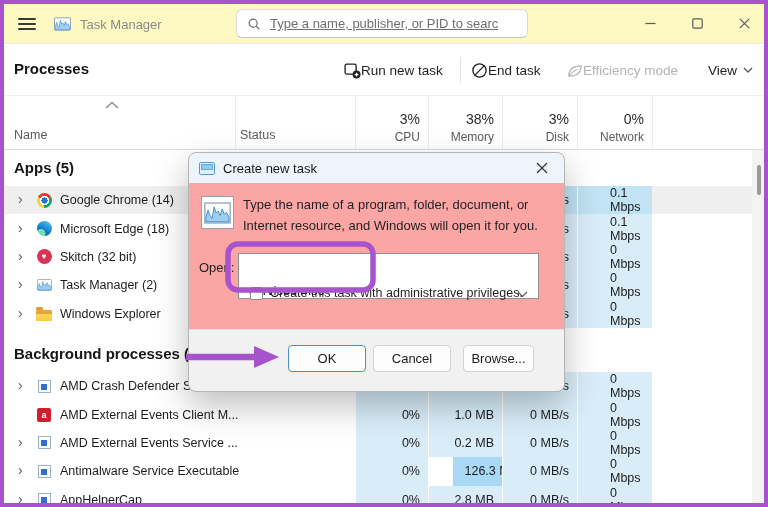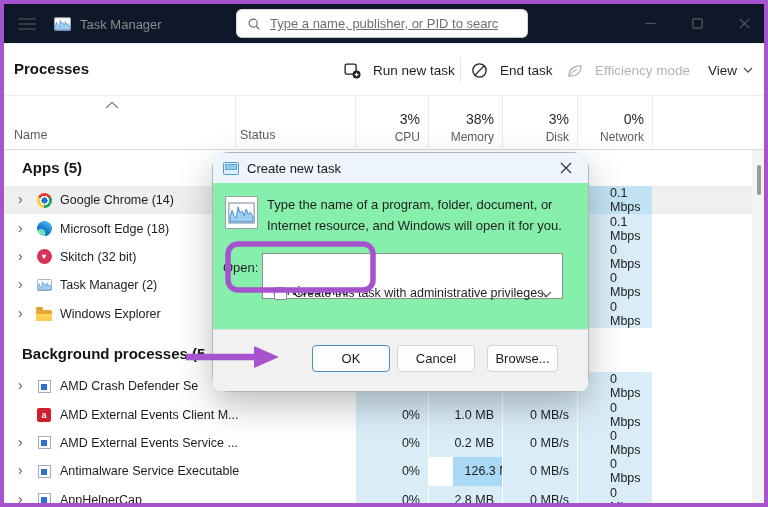--- a/index.html
+++ b/index.html
@@ -1,50 +1,50 @@
 <!DOCTYPE html>
 <html><head>
 <meta charset="utf-8">
 <style>
   html,body{margin:0;padding:0;background:#fff;}
   body{width:768px;height:507px;font-family:"Liberation Sans",sans-serif;-webkit-font-smoothing:antialiased;}
   #frame{position:relative;width:760px;height:499px;border:4px solid #a653cd;background:#fff;overflow:hidden;}
 
   
-  #titlebar{position:absolute;left:0;top:0;width:100%;height:40px;background:#0f172a;border-bottom:1px solid #ececec;box-sizing:border-box;}
+  #titlebar{position:absolute;left:0;top:0;width:100%;height:40px;background:#fef9c3;border-bottom:1px solid #ececec;box-sizing:border-box;}
   .hamburger{position:absolute;left:14px;top:14px;width:18px;height:12px;display:flex;flex-direction:column;justify-content:space-between;cursor:pointer;}
   .hamburger i{height:2px;background:#3a3a3a;border-radius:1px;}
   .app-logo{position:absolute;left:50px;top:13px;width:17px;height:14px;}
   .app-title{position:absolute;left:76px;top:13px;font-size:13px;color:#8b8b8b;}
   #searchbox{position:absolute;left:232px;top:5px;width:292px;height:29px;background:#fff;border:1px solid #d9d9d9;border-bottom-color:#c3c3c3;border-radius:6px;display:flex;align-items:center;gap:9px;padding:0 10px;box-sizing:border-box;}
   #searchbox .ph{font-size:13px;color:#6f6f6f;white-space:nowrap;overflow:hidden;text-decoration:underline;}
   .winbtn{position:absolute;top:6px;width:28px;height:26px;display:flex;align-items:center;justify-content:center;}
   #btn-min{left:632px;} #btn-max{left:679px;} #btn-close{left:726px;}
 
   
   #toolbar{position:absolute;left:0;top:41px;width:100%;height:50px;background:#fff;}
   .page-title{position:absolute;left:10px;top:56px;font-size:15px;font-weight:700;color:#161616;}
-  .tbtn{position:absolute;top:51px;height:30px;display:flex;align-items:center;gap:12px;font-size:13.5px;color:#1f1f1f;cursor:pointer;}
+  .tbtn{position:absolute;top:51px;height:30px;display:flex;align-items:center;gap:0;font-size:13.5px;color:#1f1f1f;cursor:pointer;}
   #btn-run{left:340px;} #btn-end{left:467px;} #btn-eff{left:562px;color:#b3b3b3;} #btn-view{left:704px;gap:6px;}
   .tb-divider{position:absolute;left:456px;top:53px;width:1px;height:26px;background:#e4e4e4;}
 
   
   #thead{position:absolute;left:0;top:91px;width:100%;height:55px;border-top:1px solid #efefef;border-bottom:1px solid #dcdcdc;box-sizing:border-box;background:#fff;}
   .sort-caret{position:absolute;left:100px;top:5px;}
   .hname{position:absolute;left:10px;bottom:7px;font-size:12.5px;color:#5c5c5c;}
   .hstatus{position:absolute;left:236px;bottom:7px;font-size:12.5px;color:#5c5c5c;}
   .hval{position:absolute;bottom:5px;text-align:right;padding-right:8px;box-sizing:border-box;}
   .hval .pct{font-size:14px;color:#2b2b2b;margin-bottom:3px;}
   .hval .lbl{font-size:12px;color:#5c5c5c;}
   .hv-cpu{left:351px;width:73px;} .hv-mem{left:424px;width:74px;} .hv-disk{left:498px;width:75px;} .hv-net{left:573px;width:75px;}
   .hline{position:absolute;top:0;bottom:0;width:1px;background:#ebebeb;}
 
   
   #tbody{position:absolute;left:0;top:146px;width:748px;bottom:0;overflow:hidden;background:#fff;}
-  .group-header{height:36px;box-sizing:border-box;padding:9px 0 0 10px;font-size:15px;font-weight:700;color:#161616;margin-left:8px;}
+  .group-header{height:36px;box-sizing:border-box;padding:9px 0 0 10px;font-size:15px;font-weight:700;color:#161616;}
   .group-header.g2{margin-top:8px;}
   .prow{position:relative;height:28.4px;font-size:12.5px;color:#1c1c1c;}
   .prow.selected{background:#efefef;}
   .name-cell{position:absolute;left:0;top:0;width:231px;height:100%;}
   .chev{position:absolute;left:14px;top:50%;transform:translateY(-56%);font-size:14px;color:#5a5a5a;}
   .picon{position:absolute;left:32px;top:50%;transform:translateY(-50%);width:16px;height:16px;display:flex;align-items:center;justify-content:center;}
   .pname{position:absolute;left:56px;top:50%;transform:translateY(-50%);white-space:nowrap;}
   .vcell{position:absolute;top:0;height:100%;box-sizing:border-box;display:flex;align-items:center;justify-content:flex-end;padding-right:8px;background:#d9edf9;border-left:1px solid rgba(255,255,255,.9);}
   .c-status{left:231px;width:120px;background:transparent;border-left:none;}
   .c-cpu{left:351px;width:73px;} .c-mem{left:424px;width:74px;} .c-disk{left:498px;width:75px;} .c-net{left:573px;width:75px;padding-left:32px;}
@@ -64,21 +64,21 @@
                linear-gradient(210deg,#46c1f0 10%,#1173cf 60%,#0a55a4 95%);}
   .icon-skitch{width:15px;height:15px;border-radius:50%;background:#d63355;color:#fff;font-size:8px;display:flex;align-items:center;justify-content:center;font-weight:700;}
   .icon-folder{width:16px;height:11px;background:linear-gradient(#eda63b,#e29a33);border-radius:1.5px;position:relative;margin-top:3px;}
   .icon-folder::before{content:"";position:absolute;left:0;top:-2.5px;width:7px;height:3px;background:#e29a33;border-radius:1.5px 1.5px 0 0;}
   .icon-folder::after{content:"";position:absolute;left:0;bottom:0;right:0;height:7px;background:linear-gradient(#ffd85c,#fcc84a);border-radius:1px;}
   .icon-generic{width:13px;height:13px;border:1px solid #9ab0c8;background:#fff;position:relative;box-sizing:border-box;}
   .icon-generic::after{content:"";position:absolute;left:2px;top:3px;width:6px;height:6px;background:#2f6fd0;}
   .icon-amd{width:14px;height:14px;background:#cf1f2f;border-radius:2px;color:#fff;font-size:9px;font-weight:700;display:flex;align-items:center;justify-content:center;}
 
   
-  #dialog{position:absolute;left:184px;top:148px;width:377px;height:240px;background:#86efac;border:1px solid #b5b5b5;border-radius:16px;box-sizing:border-box;box-shadow:0 14px 34px rgba(0,0,0,.25);z-index:10;margin-left:24px;}
+  #dialog{position:absolute;left:184px;top:148px;width:377px;height:240px;background:#fca5a5;border:1px solid #b5b5b5;border-radius:8px;box-sizing:border-box;box-shadow:0 14px 34px rgba(0,0,0,.25);z-index:10;}
   .dlg-title{height:30px;background:#eef4fb;border-radius:7px 7px 0 0;display:flex;align-items:center;padding:0 10px;box-sizing:border-box;}
   .dlg-title-text{margin-left:8px;font-size:13px;color:#191919;}
   .dlg-close{margin-left:auto;width:24px;height:22px;display:flex;align-items:center;justify-content:center;cursor:pointer;}
   .dlg-body{position:relative;height:148px;}
   .dlg-appicon{position:absolute;left:12px;top:13px;width:33px;height:33px;border:1px solid #98a0a8;background:#fff;box-sizing:border-box;display:flex;align-items:center;justify-content:center;}
   .dlg-desc{position:absolute;left:54px;top:11px;font-size:13px;line-height:21px;color:#1f1f1f;}
   .open-label{position:absolute;left:10px;top:77px;font-size:13px;color:#1f1f1f;}
   .open-input{position:absolute;left:49px;top:70px;width:301px;height:46px;border:1px solid #8f8f8f;background:#fff;box-sizing:border-box;display:flex;align-items:flex-end;padding:0 10px;}
   .open-input .val{font-size:13px;color:#111;}
   .open-input .combo-chev{margin-left:auto;}

